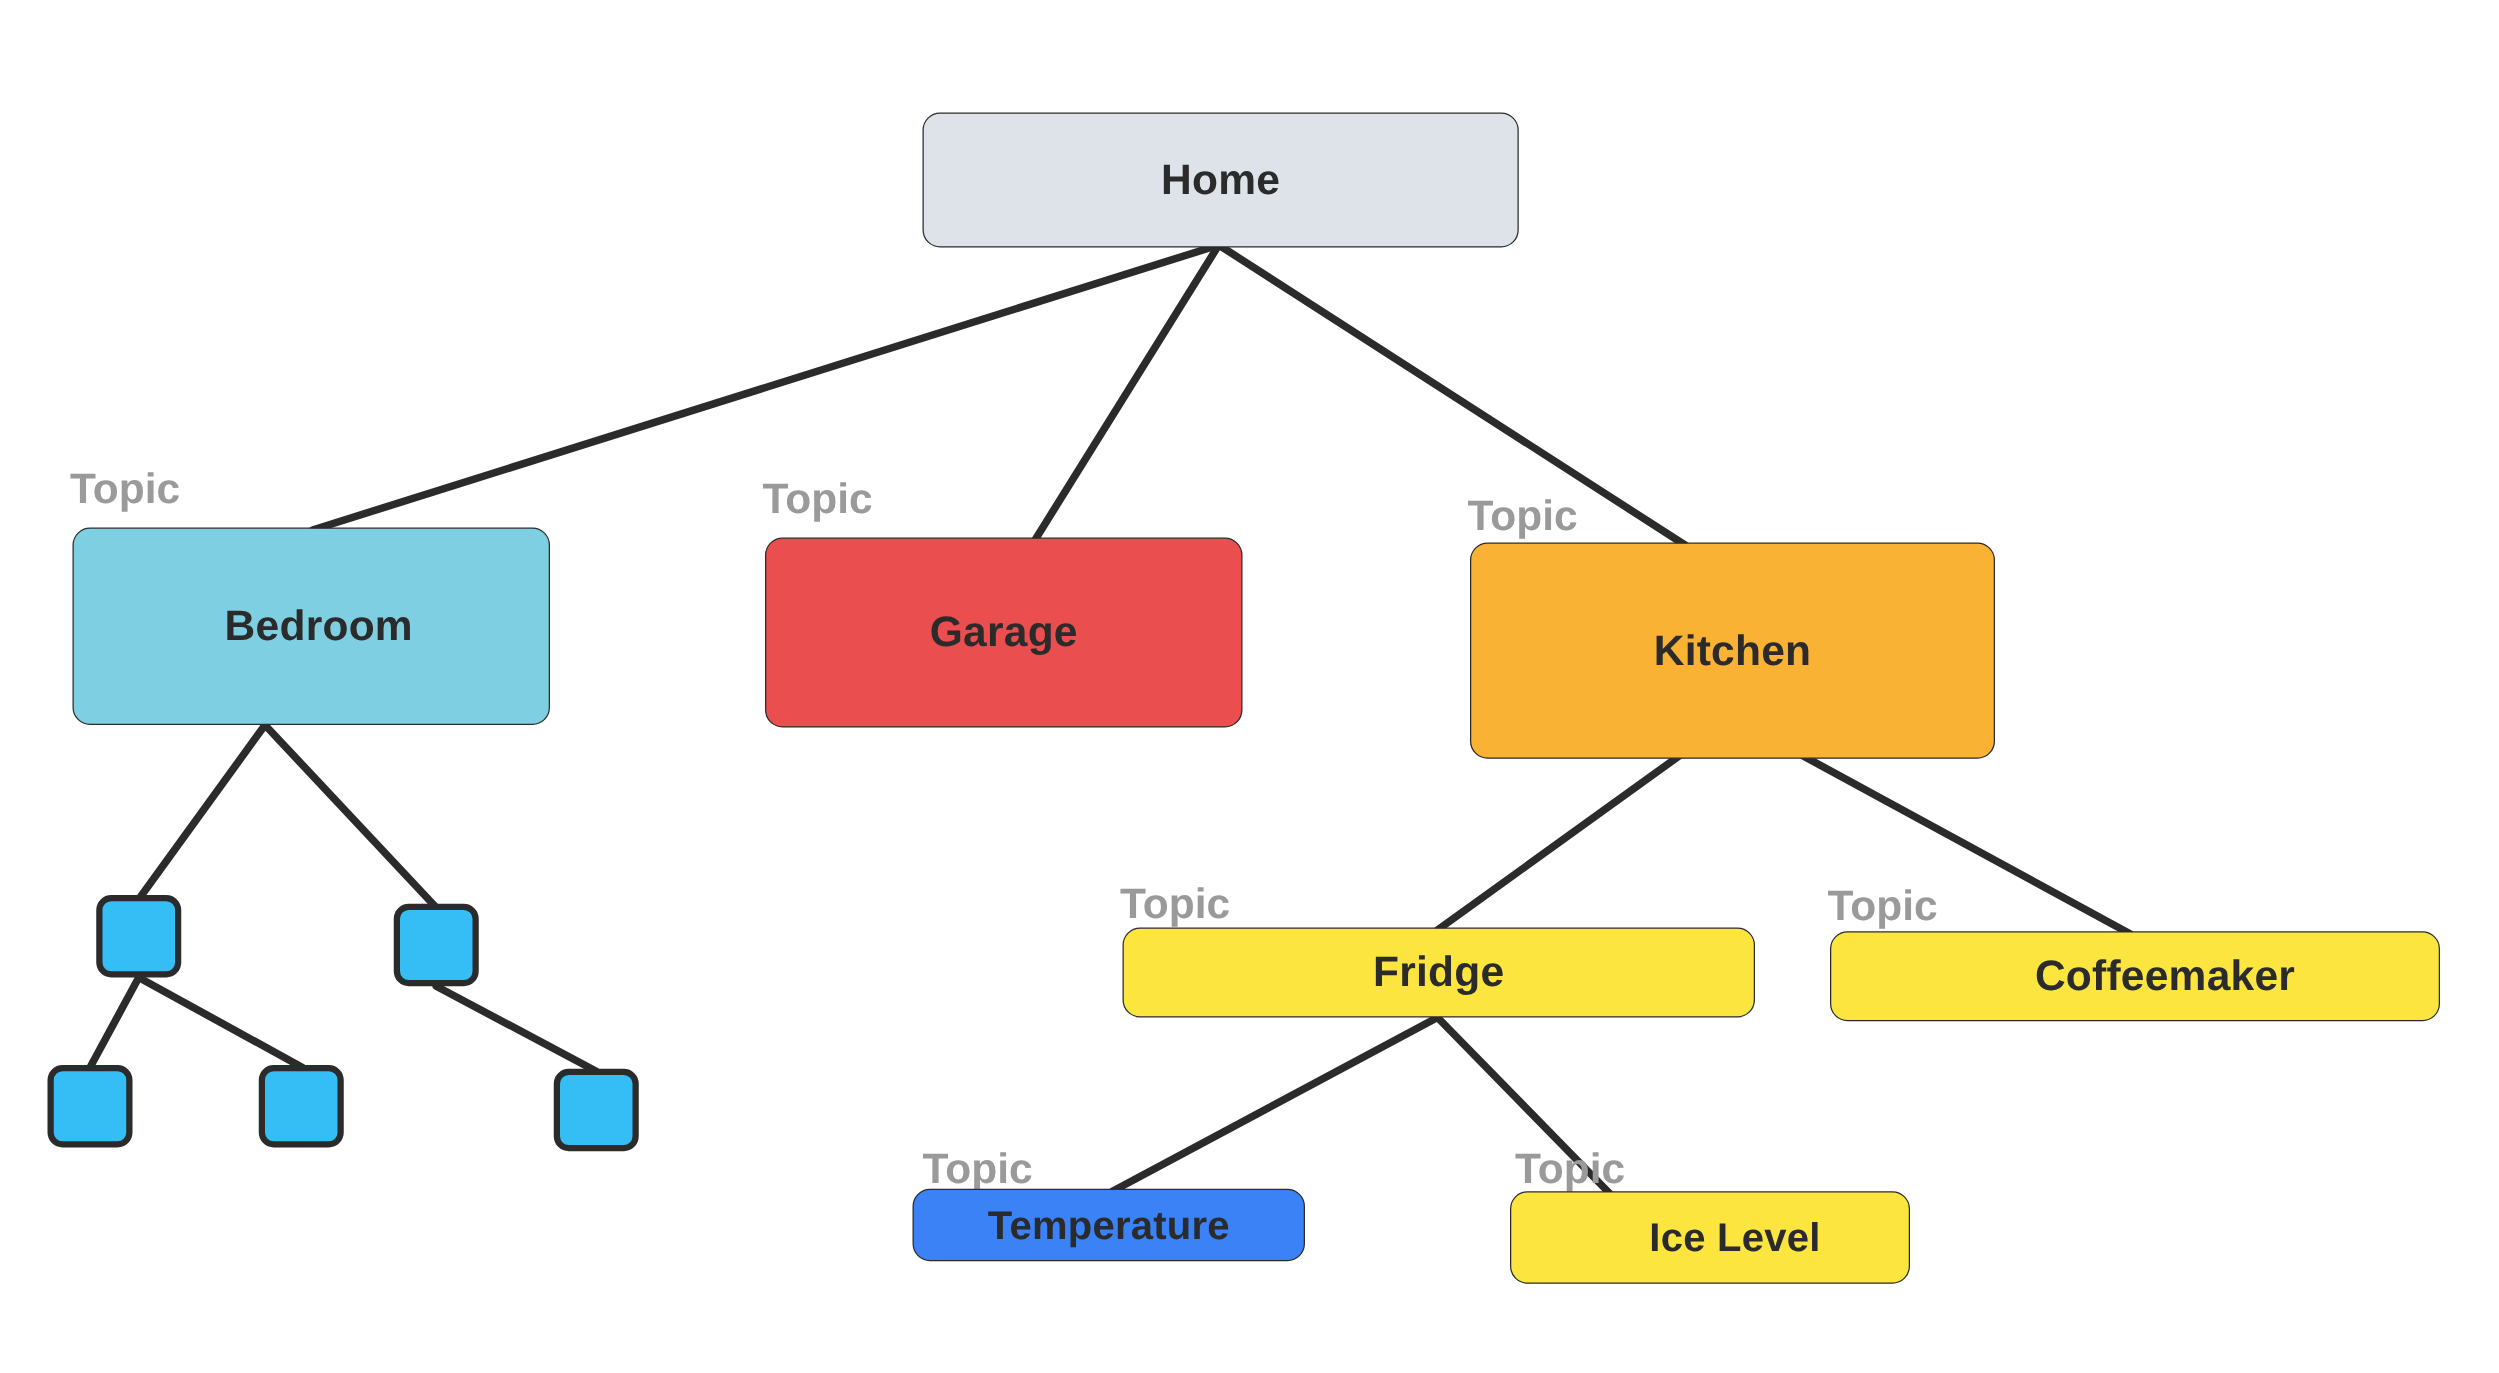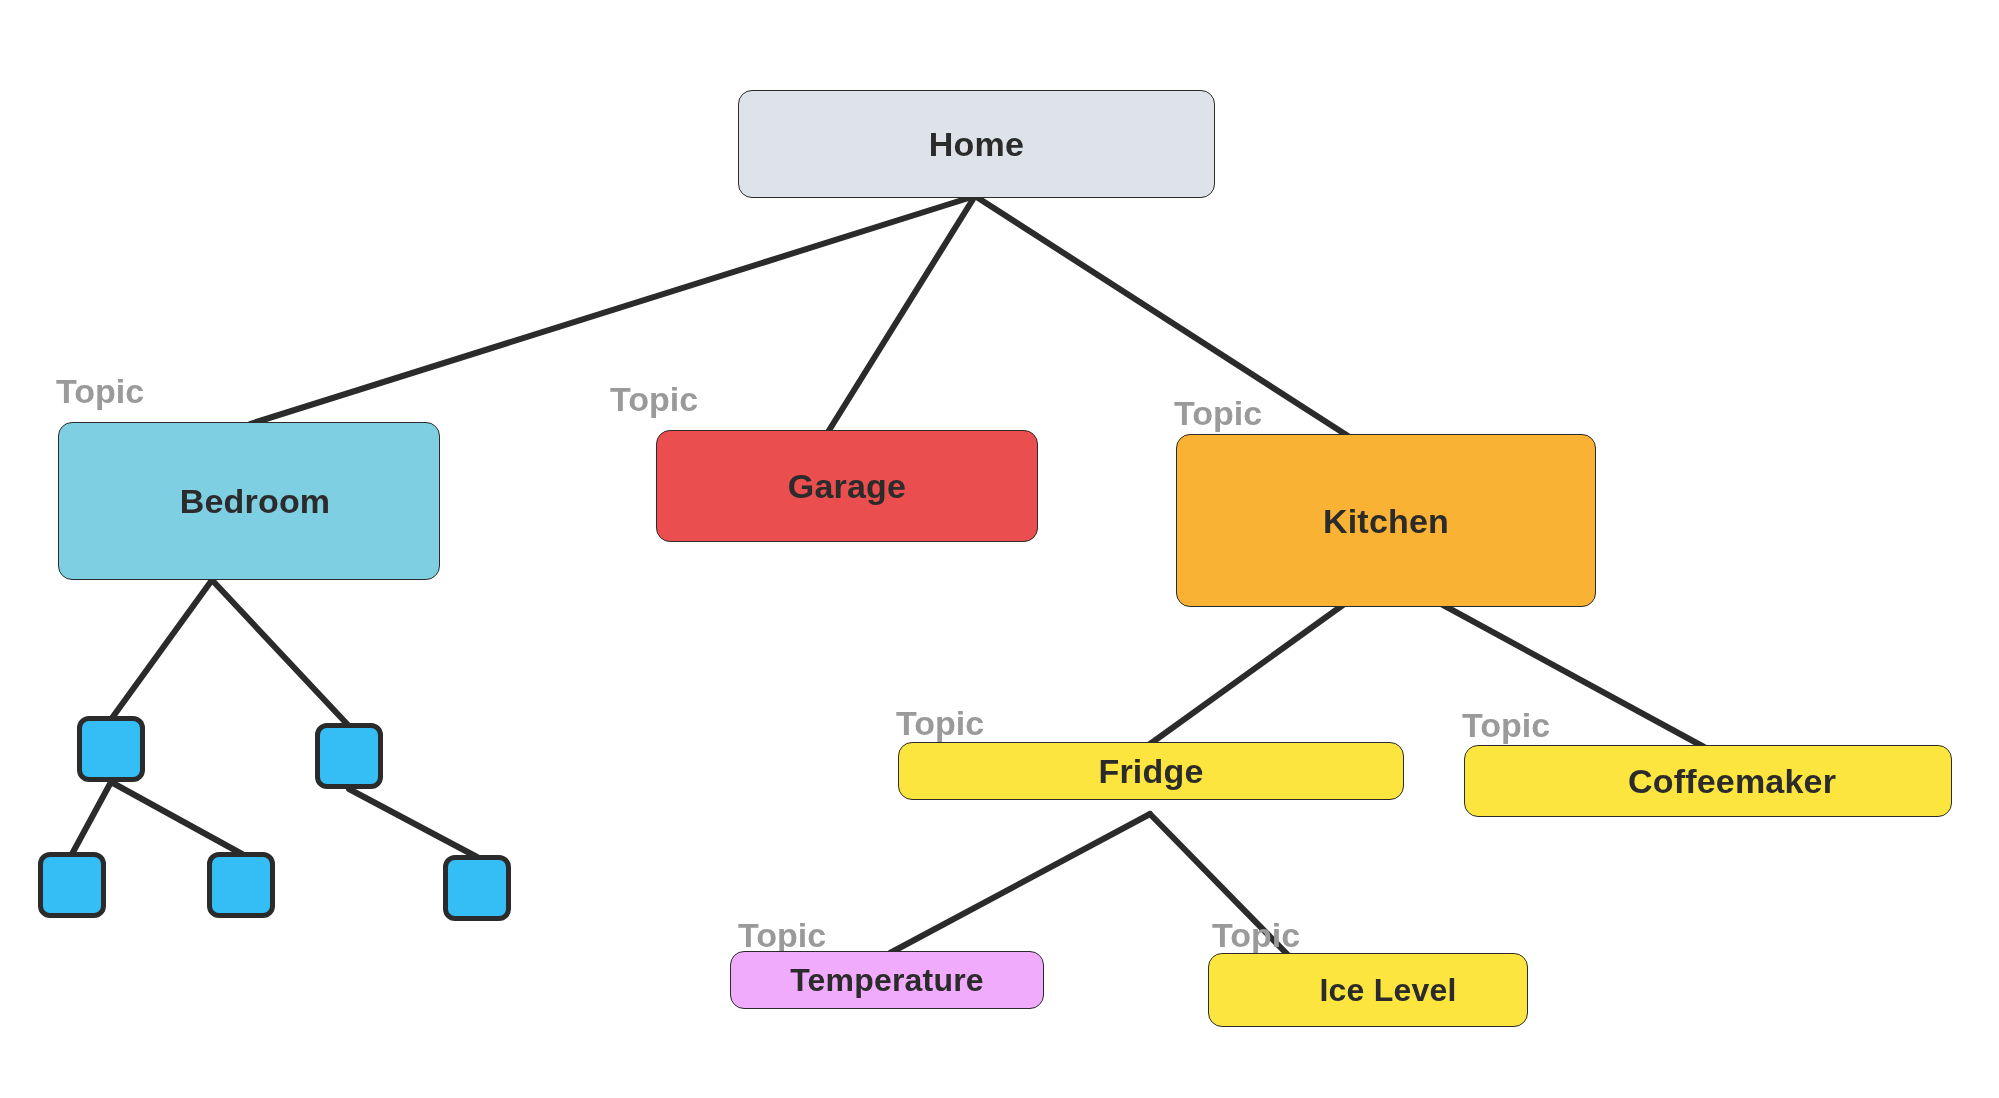--- a/index.html
+++ b/index.html
@@ -72,29 +72,29 @@
       <line x1="1386" y1="574" x2="1150" y2="744" stroke="#2b2b2b" stroke-width="6" stroke-linecap="round"></line>
       <line x1="1386" y1="574" x2="1704" y2="747" stroke="#2b2b2b" stroke-width="6" stroke-linecap="round"></line>
       <line x1="1150" y1="814" x2="890" y2="953" stroke="#2b2b2b" stroke-width="6" stroke-linecap="round"></line>
       <line x1="1150" y1="814" x2="1288" y2="955" stroke="#2b2b2b" stroke-width="6" stroke-linecap="round"></line>
     </svg>
   <div id="node-layer">
       <div class="node" style="left: 738px; top: 90px; width: 477px; height: 108px; background: rgb(221, 227, 233); border-color: rgb(43, 43, 43); font-size: 34px;">Home</div>
       <div class="topic-label" style="left: 56px; top: 374px; color: rgb(154, 154, 154);">Topic</div>
       <div class="node" style="left: 58px; top: 422px; width: 382px; height: 158px; background: rgb(127, 207, 226); border-color: rgb(43, 43, 43); font-size: 34px; padding-left: 12px;">Bedroom</div>
       <div class="topic-label" style="left: 610px; top: 382px; color: rgb(154, 154, 154);">Topic</div>
-      <div class="node" style="left: 612px; top: 430px; width: 382px; height: 112px; background: rgb(234, 78, 78); border-color: rgb(43, 43, 43); font-size: 34px; margin-left: 44px;">Garage</div>
+      <div class="node" style="left: 612px; top: 430px; width: 382px; height: 152px; background: rgb(234, 78, 78); border-color: rgb(43, 43, 43); font-size: 34px;">Garage</div>
       <div class="topic-label" style="left: 1174px; top: 396px; color: rgb(154, 154, 154);">Topic</div>
       <div class="node" style="left: 1176px; top: 434px; width: 420px; height: 173px; background: rgb(249, 178, 51); border-color: rgb(43, 43, 43); font-size: 34px;">Kitchen</div>
       <div class="topic-label" style="left: 896px; top: 706px; color: rgb(154, 154, 154);">Topic</div>
-      <div class="node" style="left: 898px; top: 742px; width: 506px; height: 58px; background: rgb(252, 229, 62); border-color: rgb(43, 43, 43); font-size: 34px;">Fridge</div>
+      <div class="node" style="left: 898px; top: 742px; width: 506px; height: 72px; background: rgb(252, 229, 62); border-color: rgb(43, 43, 43); font-size: 34px;">Fridge</div>
       <div class="topic-label" style="left: 1462px; top: 708px; color: rgb(154, 154, 154);">Topic</div>
       <div class="node" style="left: 1464px; top: 745px; width: 488px; height: 72px; background: rgb(252, 229, 62); border-color: rgb(43, 43, 43); font-size: 34px; padding-left: 48px;">Coffeemaker</div>
       <div class="topic-label" style="left: 738px; top: 918px; color: rgb(154, 154, 154);">Topic</div>
-      <div class="node" style="left: 730px; top: 951px; width: 314px; height: 58px; background: #f0abfc; border-color: rgb(43, 43, 43); font-size: 32px;">Temperature</div>
+      <div class="node" style="left: 730px; top: 951px; width: 314px; height: 58px; background: #3b82f6; border-color: rgb(43, 43, 43); font-size: 32px;">Temperature</div>
       <div class="topic-label" style="left: 1212px; top: 918px; color: rgb(154, 154, 154);">Topic</div>
       <div class="node" style="left: 1208px; top: 953px; width: 320px; height: 74px; background: rgb(252, 229, 62); border-color: rgb(43, 43, 43); font-size: 32px; padding-left: 40px;">Ice Level</div>
       <div class="node node-small" style="left: 77px; top: 716px; width: 68px; height: 66px; background: rgb(53, 189, 245); border-color: rgb(43, 43, 43);"></div>
       <div class="node node-small" style="left: 315px; top: 723px; width: 68px; height: 66px; background: rgb(53, 189, 245); border-color: rgb(43, 43, 43);"></div>
       <div class="node node-small" style="left: 38px; top: 852px; width: 68px; height: 66px; background: rgb(53, 189, 245); border-color: rgb(43, 43, 43);"></div>
       <div class="node node-small" style="left: 207px; top: 852px; width: 68px; height: 66px; background: rgb(53, 189, 245); border-color: rgb(43, 43, 43);"></div>
       <div class="node node-small" style="left: 443px; top: 855px; width: 68px; height: 66px; background: rgb(53, 189, 245); border-color: rgb(43, 43, 43);"></div>
     </div>
 </div>
 

